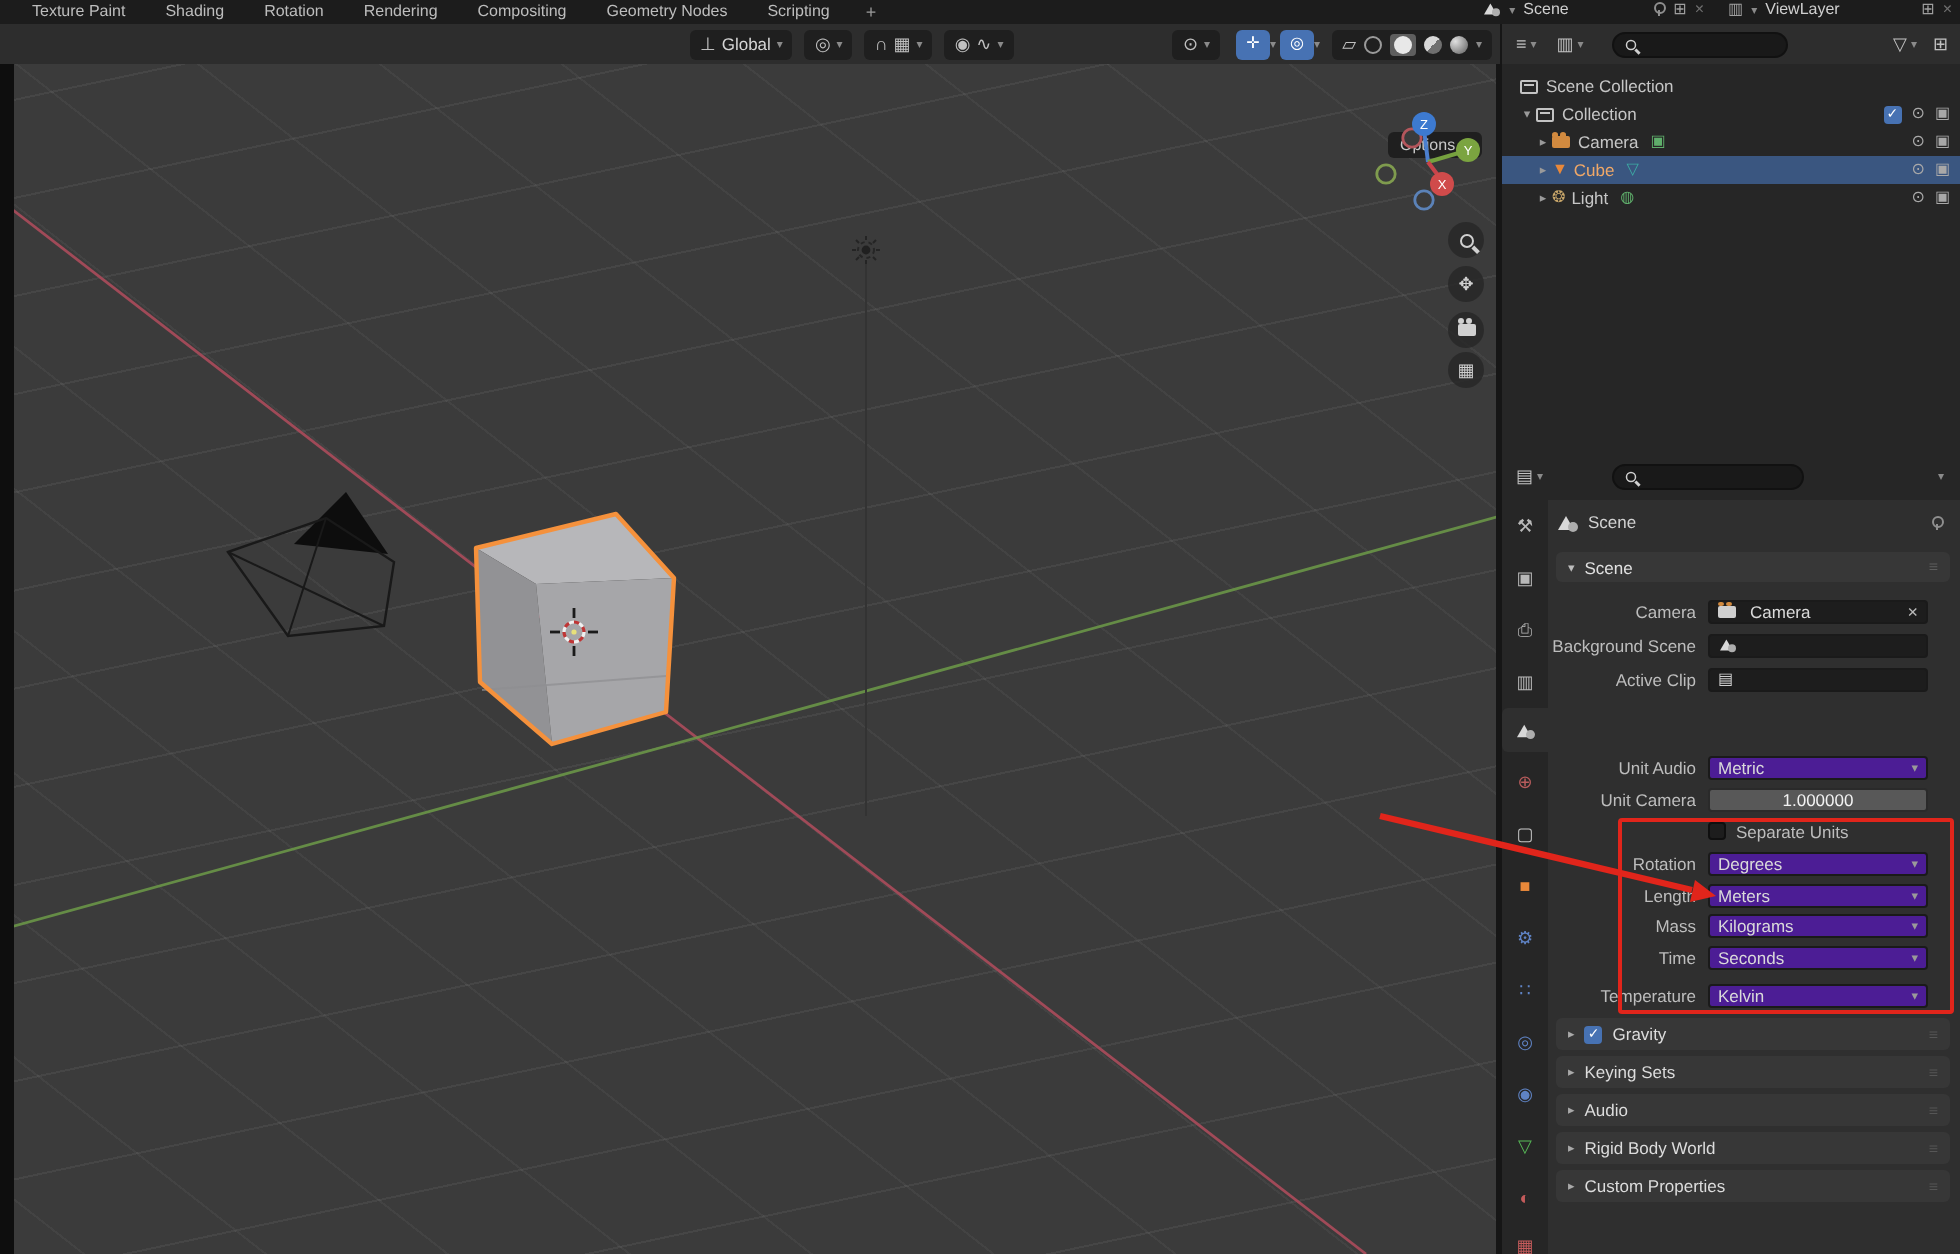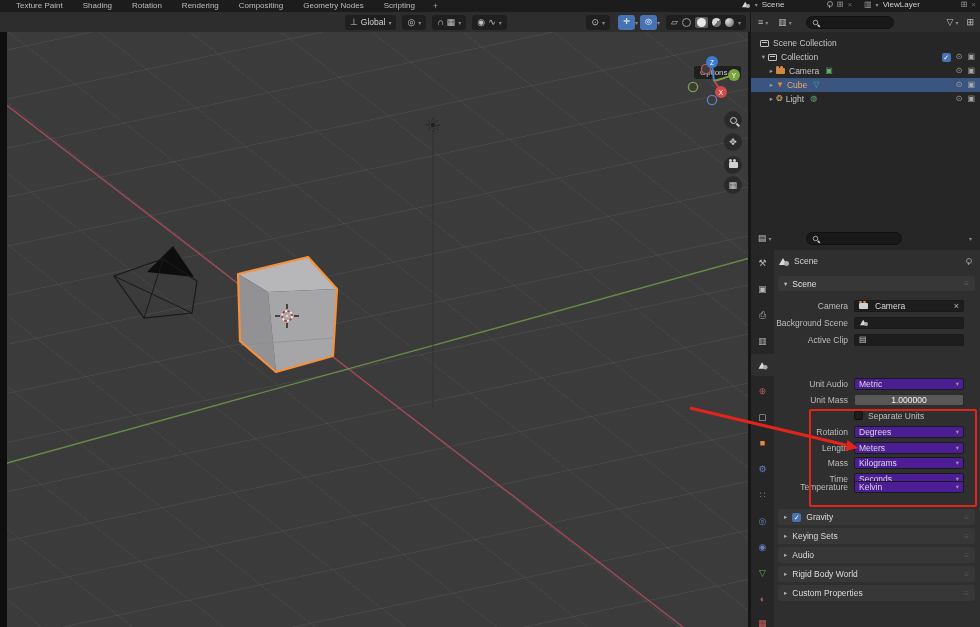--- a/index.html
+++ b/index.html
@@ -401,21 +401,21 @@
     </div>
 
     <div class="prow" style="top:151px">
       <span class="plabel">Unit Audio</span>
       <span class="pfield">
         <span class="fval">Metric</span>
         <span class="fchev">▾</span>
       </span>
     </div>
     <div class="prow" style="top:167px">
-      <span class="plabel">Unit Mass</span>
+      <span class="plabel">Unit Camera</span>
       <span class="pfield num">
         <span class="fval" style="color:#f2f2f2">1.000000</span>
       </span>
     </div>
     <div class="prow" style="top:183px">
       <span class="plabel"></span>
       <span style="display:flex; align-items:center; gap:5px">
         <span class="chkbox"></span>
         <span style="font-size:8.5px; color:#bdbdbd">Separate Units</span>
       </span>
@@ -441,21 +441,21 @@
         <span class="fchev">▾</span>
       </span>
     </div>
     <div class="prow" style="top:246px">
       <span class="plabel">Time</span>
       <span class="pfield">
         <span class="fval">Seconds</span>
         <span class="fchev">▾</span>
       </span>
     </div>
-    <div class="prow" style="top:254px">
+    <div class="prow" style="top:265px">
       <span class="plabel">Temperature</span>
       <span class="pfield">
         <span class="fval">Kelvin</span>
         <span class="fchev">▾</span>
       </span>
     </div>
 
     <div class="c-panel" style="top:283px">
       <span class="c">▸</span>
       <span class="chk">✓</span>

